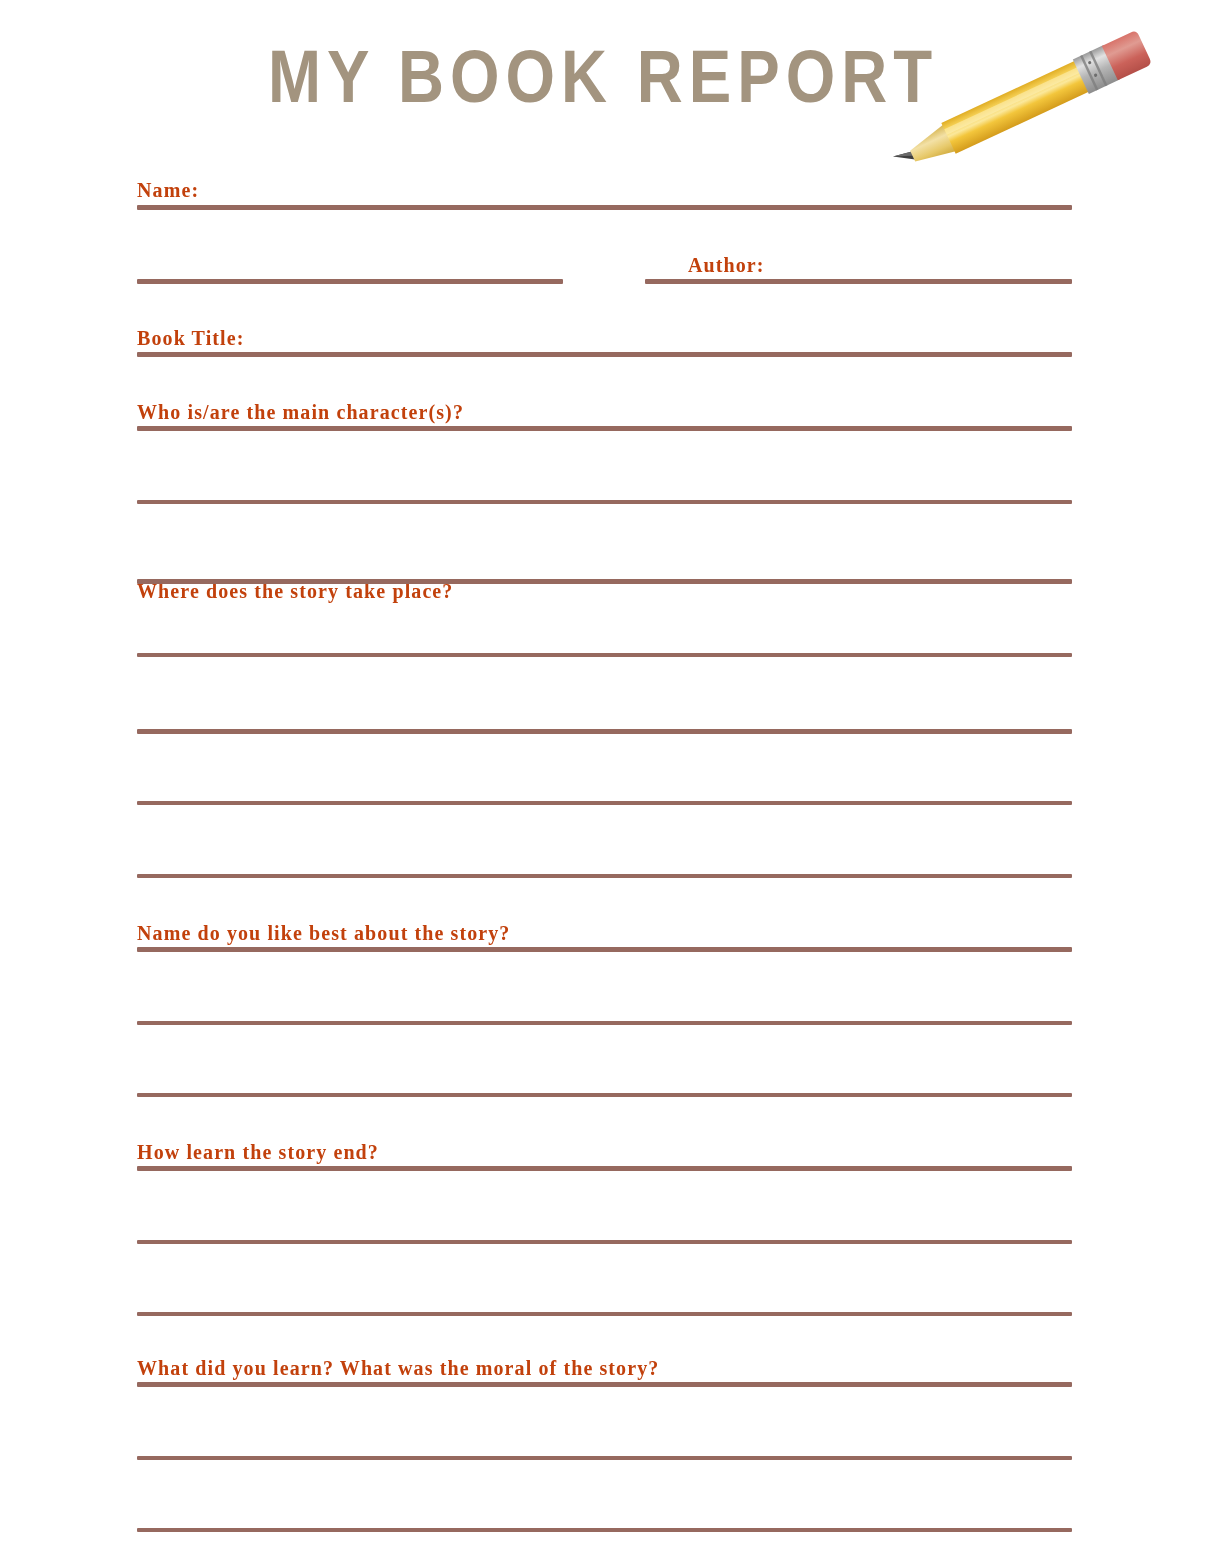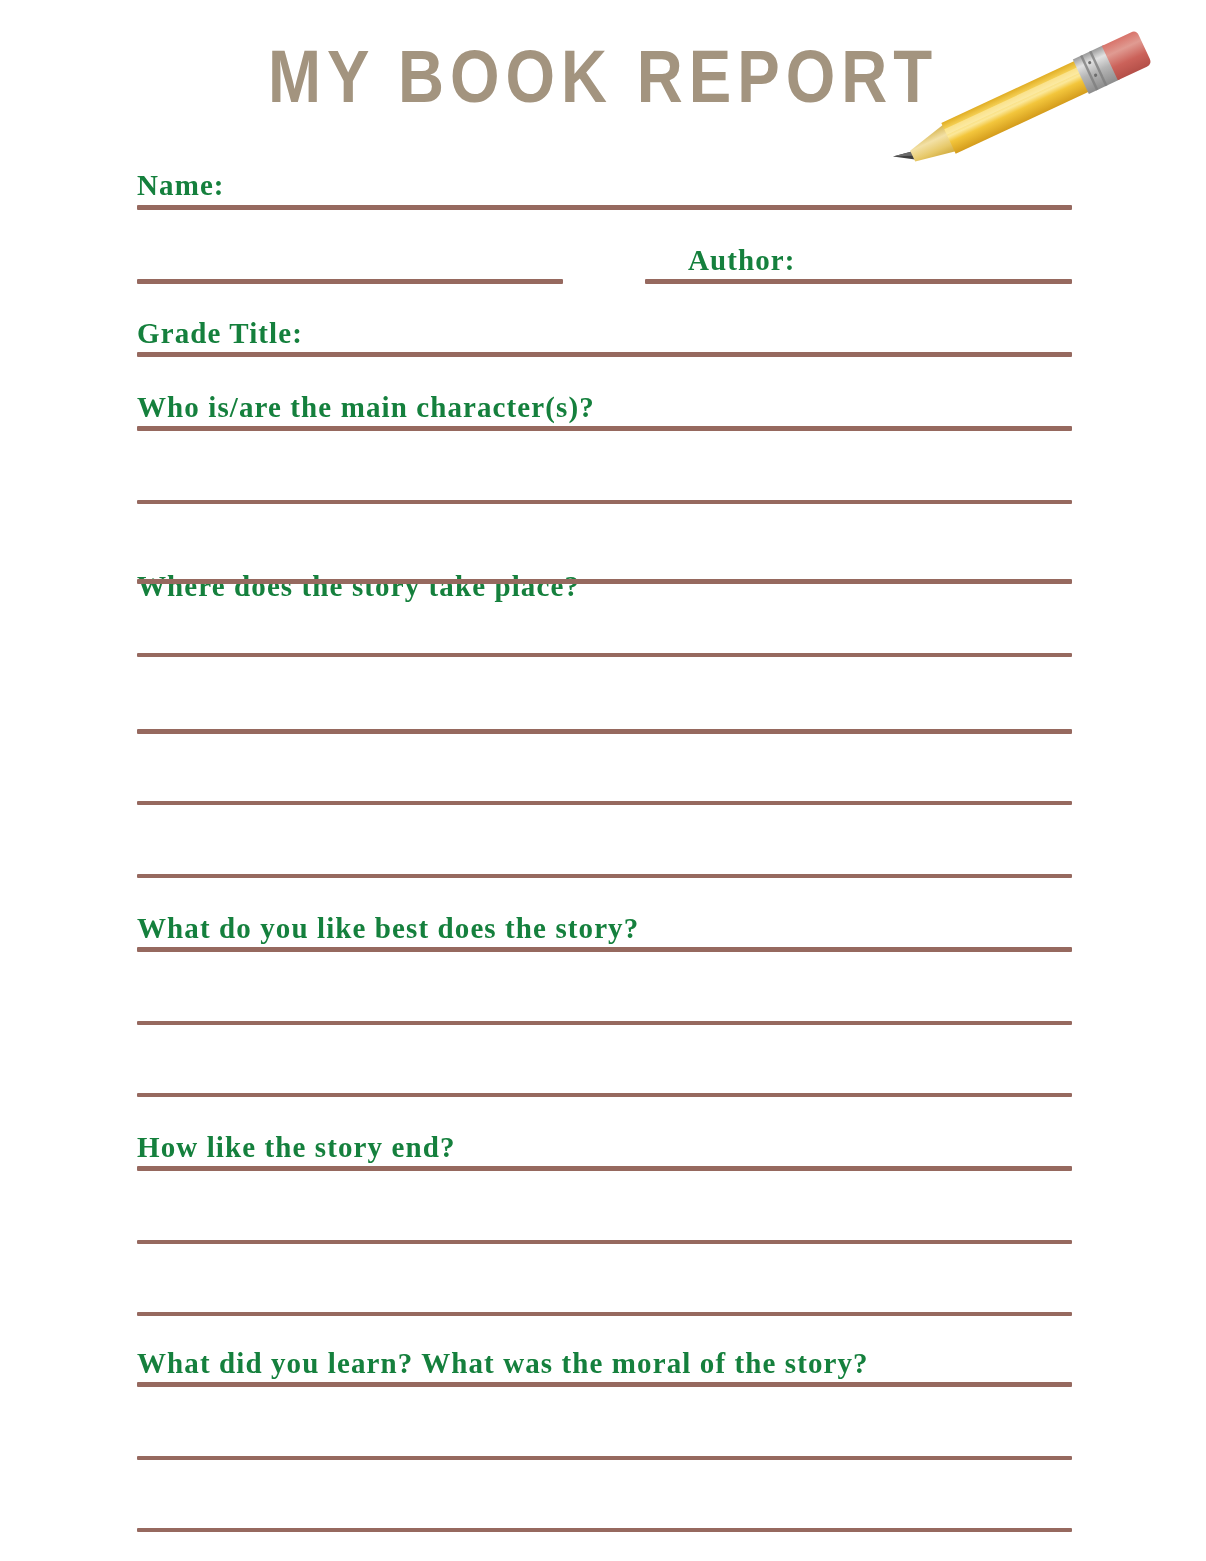--- a/index.html
+++ b/index.html
@@ -49,23 +49,23 @@
   
   .field {
     position: absolute;
   }
   .field-label {
     position: absolute;
     left: 0;
     bottom: 6px;
     font-family: "Liberation Serif", "DejaVu Serif", serif;
     font-weight: 700;
-    font-size: 29px;
+    font-size: 20px;
     letter-spacing: 1.1px;
-    color: #15803d;
+    color: #c2410c;
     white-space: nowrap;
   }
   .rule {
     position: absolute;
     height: 5px;
     background: #96695f;
     border-radius: 1px;
   }
   .rule.thin {
     height: 4px;
@@ -136,49 +136,49 @@
   <div class="rule" style="left:137px; top:205px; width:935px;"></div>
 
   <div class="rule" style="left:137px; top:279px; width:426px;"></div>
 
   <div class="field" style="left:645px; top:235px; width:427px; height:48px;margin-left:43px;">
     <span class="field-label">Author:</span>
   </div>
   <div class="rule" style="left:645px; top:279px; width:427px;"></div>
 
   <div class="field" style="left:137px; top:308px; width:935px; height:48px;">
-    <span class="field-label">Grade Title:</span>
+    <span class="field-label">Book Title:</span>
   </div>
   <div class="rule" style="left:137px; top:352px; width:935px;"></div>
 
   <div class="field" style="left:137px; top:382px; width:935px; height:48px;">
     <span class="field-label">Who is/are the main character(s)?</span>
   </div>
   <div class="rule" style="left:137px; top:426px; width:935px;"></div>
   <div class="rule thin" style="left:137px; top:500px; width:935px;"></div>
 
   <div class="field" style="left:137px; top:561px; width:935px; height:48px;">
     <span class="field-label">Where does the story take place?</span>
   </div>
   <div class="rule" style="left:137px; top:579px; width:935px;"></div>
   <div class="rule thin" style="left:137px; top:653px; width:935px;"></div>
 
   <div class="rule" style="left:137px; top:729px; width:935px;"></div>
   <div class="rule thin" style="left:137px; top:801px; width:935px;"></div>
   <div class="rule thin" style="left:137px; top:874px; width:935px;"></div>
 
   <div class="field" style="left:137px; top:903px; width:935px; height:48px;">
-    <span class="field-label">What do you like best does the story?</span>
+    <span class="field-label">Name do you like best about the story?</span>
   </div>
   <div class="rule" style="left:137px; top:947px; width:935px;"></div>
   <div class="rule thin" style="left:137px; top:1021px; width:935px;"></div>
   <div class="rule thin" style="left:137px; top:1093px; width:935px;"></div>
 
   <div class="field" style="left:137px; top:1122px; width:935px; height:48px;">
-    <span class="field-label">How like the story end?</span>
+    <span class="field-label">How learn the story end?</span>
   </div>
   <div class="rule" style="left:137px; top:1166px; width:935px;"></div>
   <div class="rule thin" style="left:137px; top:1240px; width:935px;"></div>
   <div class="rule thin" style="left:137px; top:1312px; width:935px;"></div>
 
   <div class="field" style="left:137px; top:1338px; width:935px; height:48px;">
     <span class="field-label">What did you learn? What was the moral of the story?</span>
   </div>
   <div class="rule" style="left:137px; top:1382px; width:935px;"></div>
   <div class="rule thin" style="left:137px; top:1456px; width:935px;"></div>

